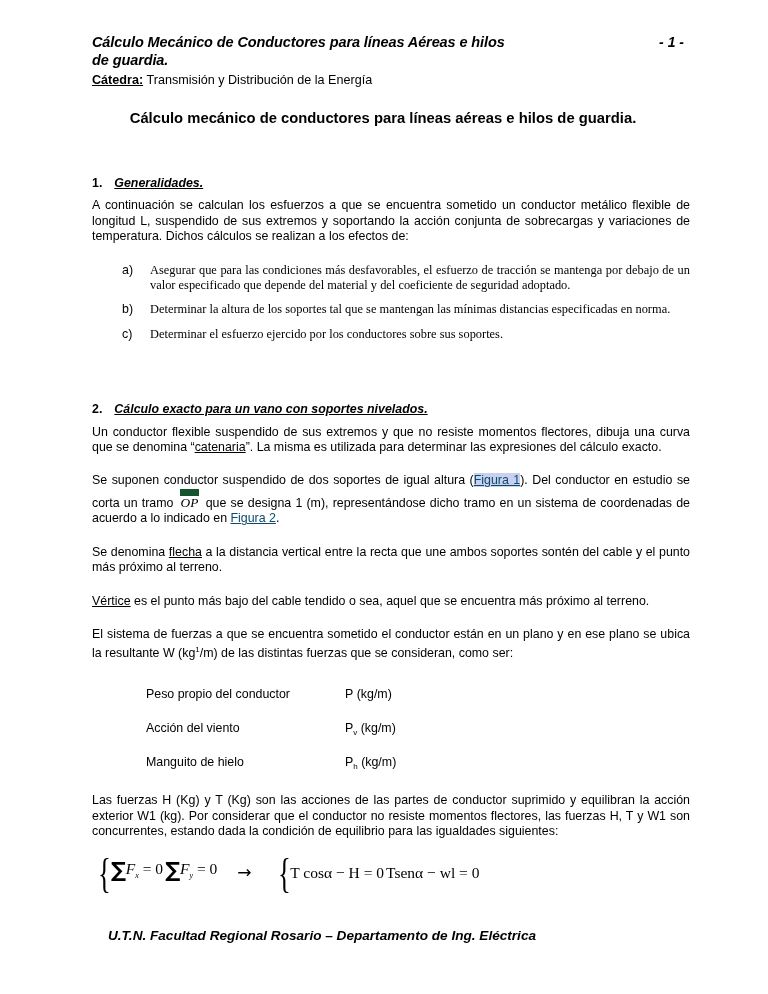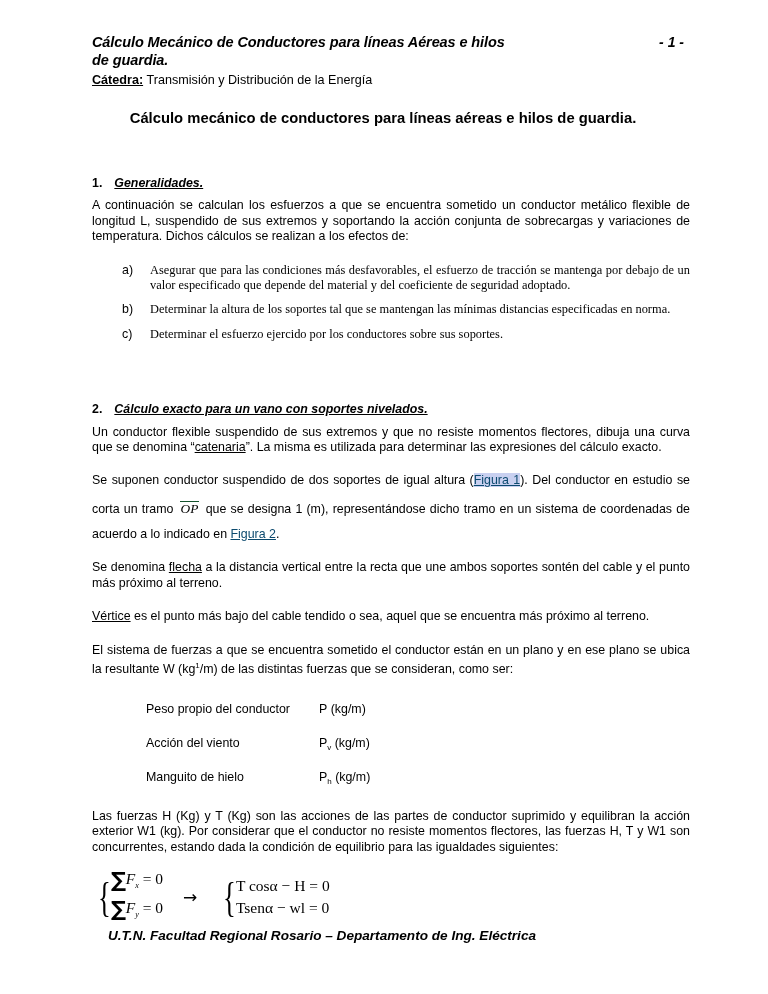--- a/index.html
+++ b/index.html
@@ -128,37 +128,38 @@
     text-decoration: underline;
     background: #c8d0f0;
   }
   a.doclink.nohl {
     background: transparent;
   }
   .overline-term {
     font-family: "Liberation Serif", serif;
     font-style: italic;
     font-size: 13.4px;
-    border-top: 1px solid #14532d;
+    border-top: 7px solid #14532d;
     padding: 0 1px;
     display: inline-block;
     line-height: 13px;
-    margin: 12px 2px;
+    margin: 0 2px;
   }
   sup.s { font-size: 8px; vertical-align: super; }
   sub.s { font-size: 8px; vertical-align: sub; }
   
   .force-list {
     margin: 0 0 13px 0;
     padding-left: 54px;
   }
   .force-row {
     display: flex;
     margin-bottom: 14px;
     font-size: 12.4px;
+    gap: 26px;
   }
   .force-row:last-child { margin-bottom: 9px; }
   .force-name { width: 173px; flex: 0 0 173px; }
   .force-sym { flex: 1 1 auto; }
   
   .eq-block {
     margin-top: 14px;
     padding-left: 2px;
     display: flex;
     align-items: center;
@@ -171,21 +172,21 @@
   .brace {
     font-size: 43px;
     font-family: "Liberation Serif", serif;
     line-height: 38px;
     font-weight: 300;
     transform: scaleX(0.62);
     margin-right: -4px;
   }
   .eq-lines {
     display: flex;
-    flex-direction: column;
+    flex-direction: row;
     justify-content: center;
     gap: 2px;
   }
   .eq-line {
     font-size: 15.5px;
     line-height: 20px;
     white-space: nowrap;
     font-family: "Liberation Serif", serif;
   }
   .eq-line .big-sigma {

